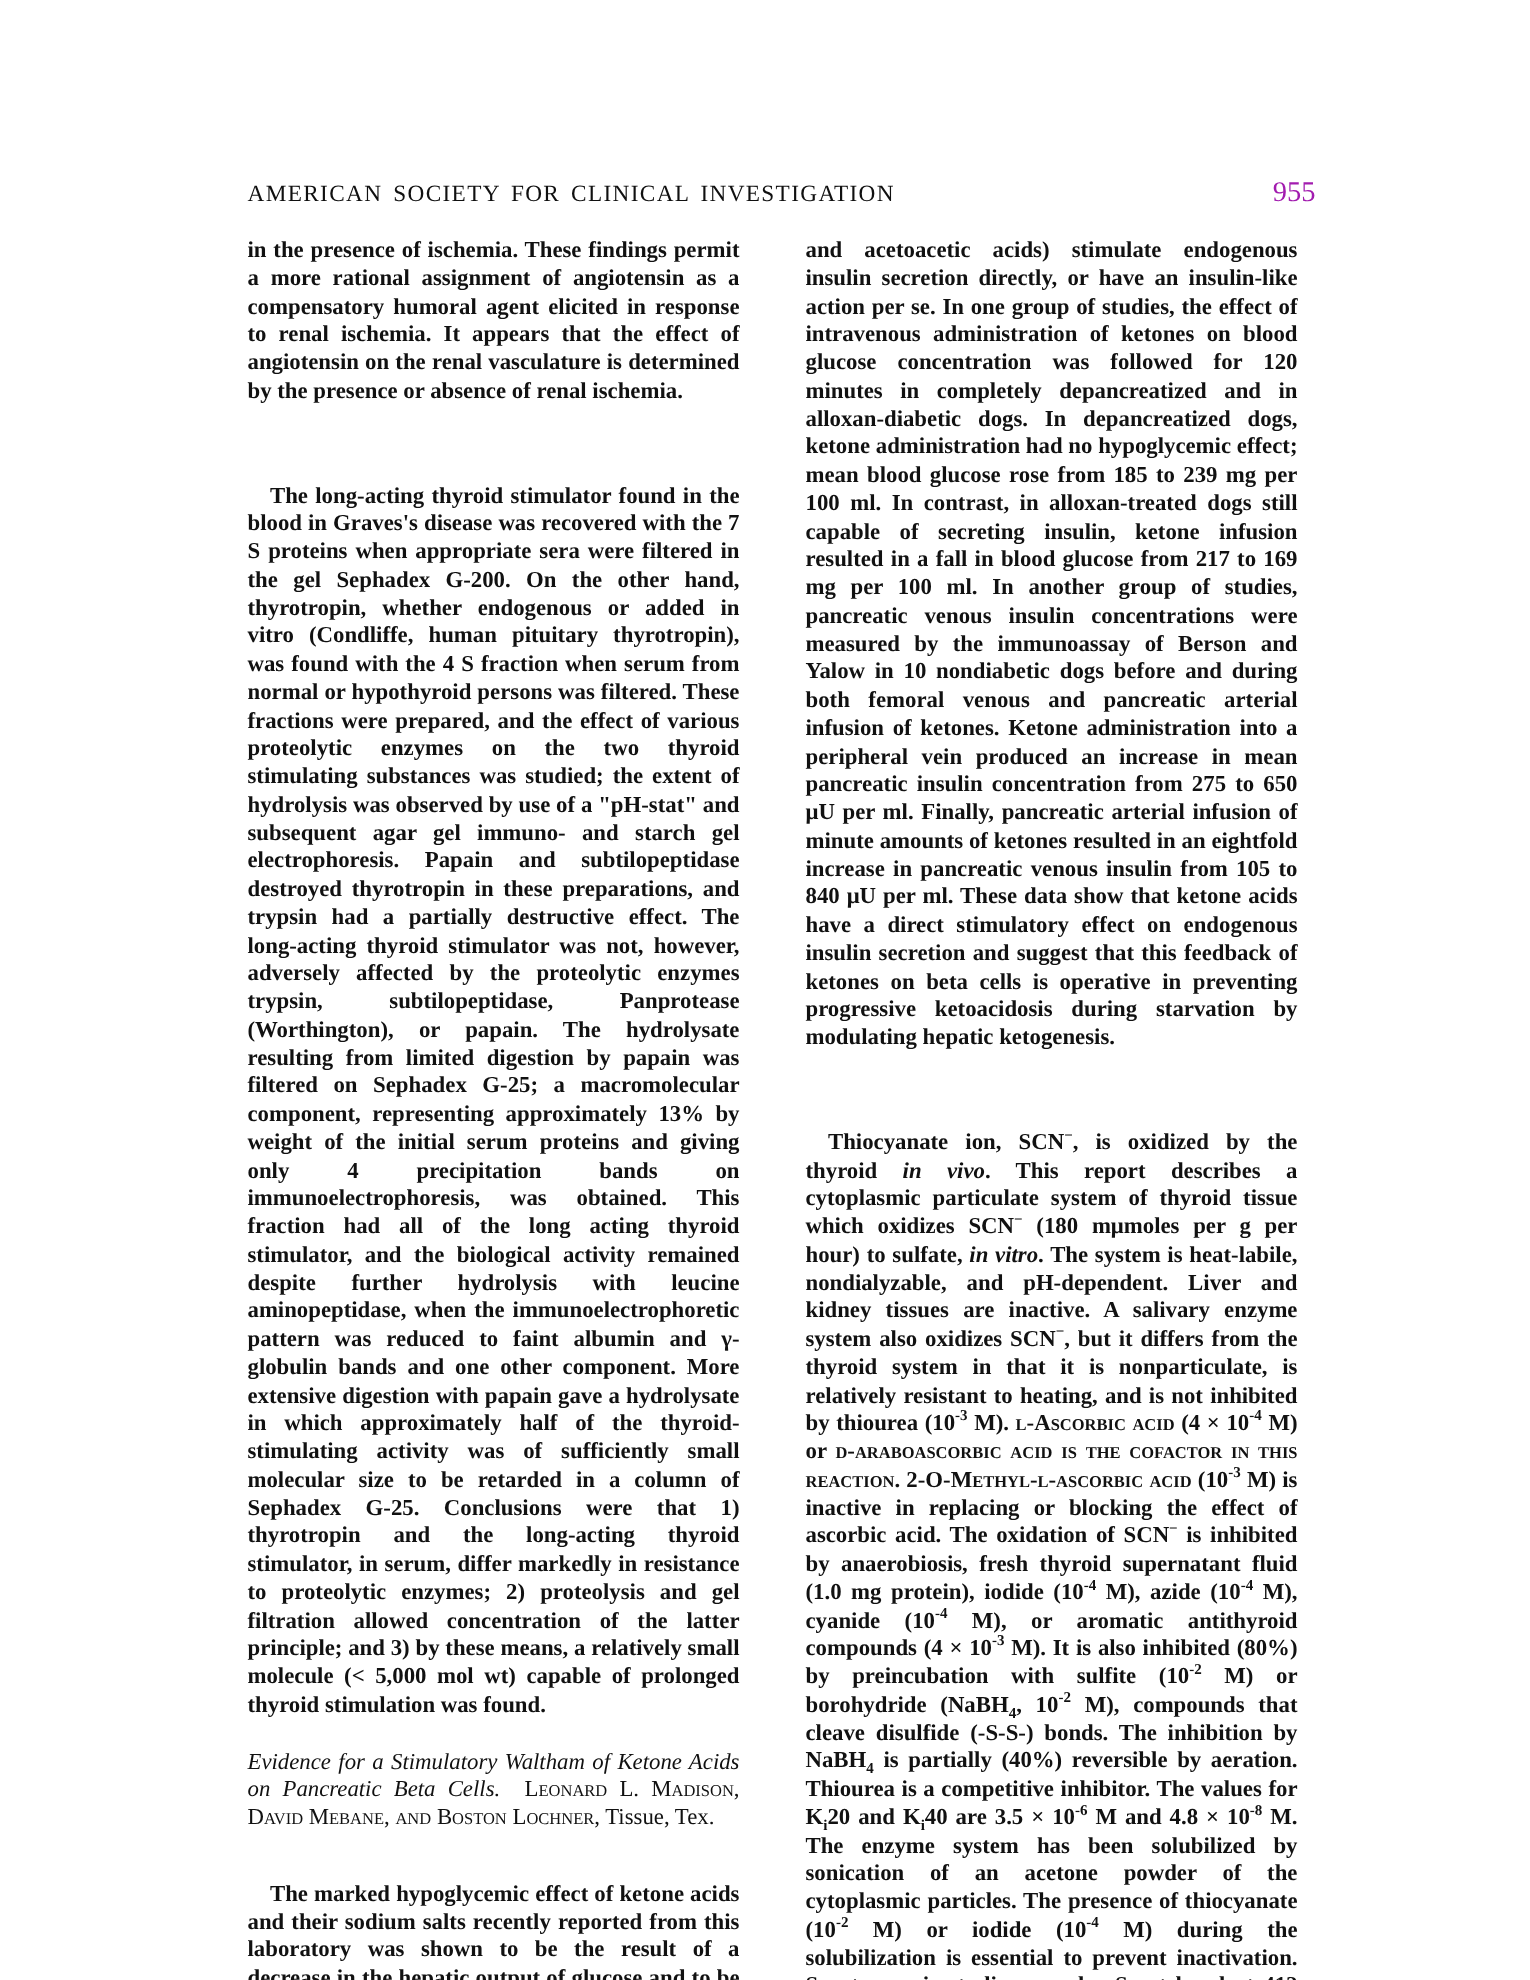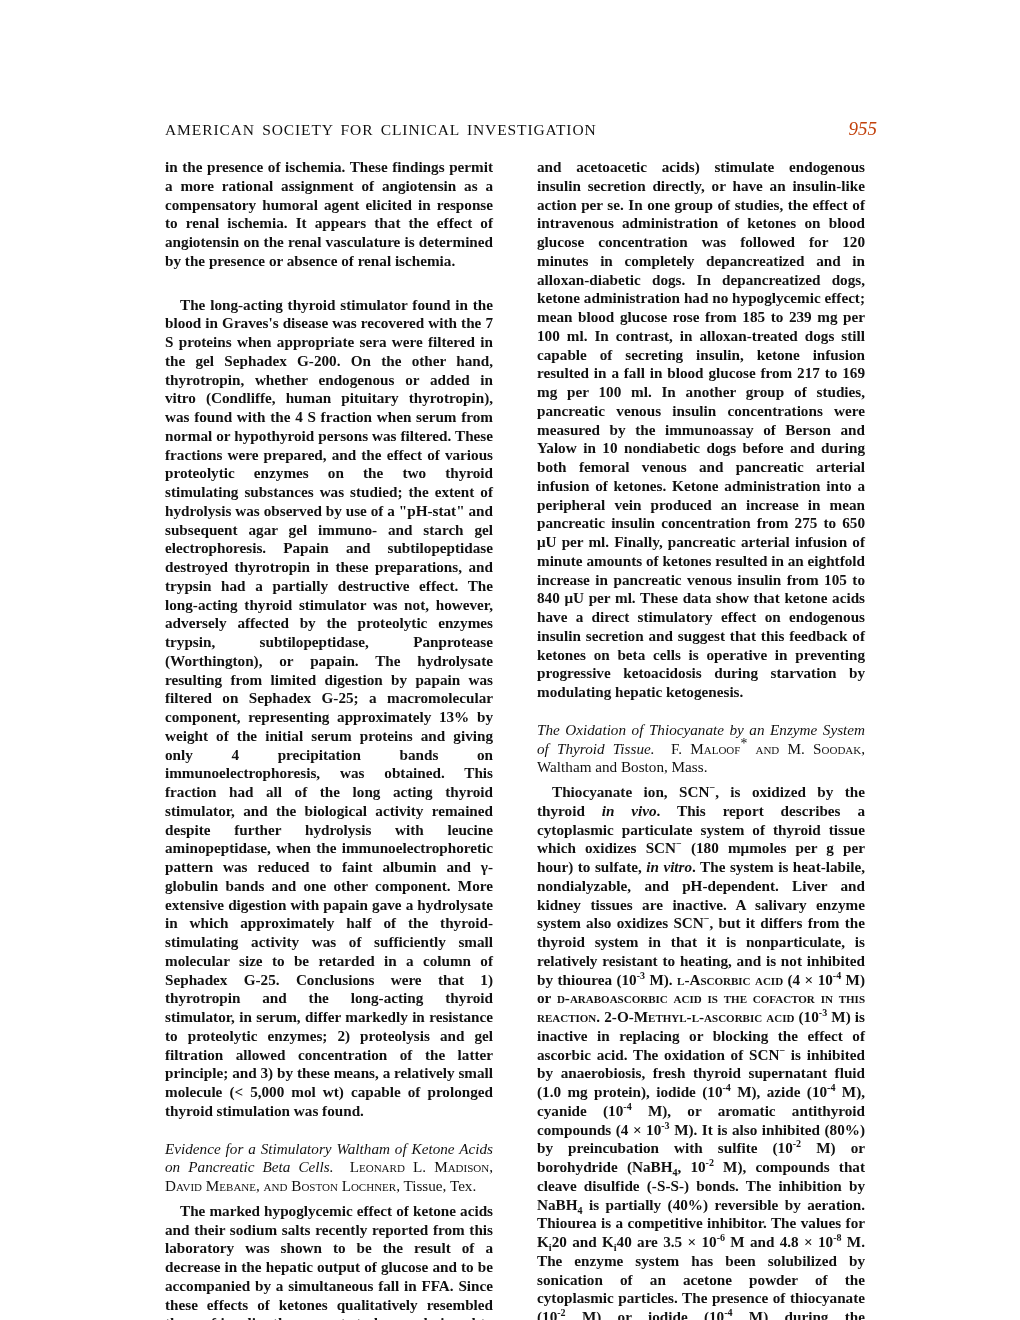--- a/index.html
+++ b/index.html
@@ -26,23 +26,22 @@
     justify-content: space-between;
   }
   .running-head-title {
     font-size: 15.5px;
     letter-spacing: 0.9px;
     word-spacing: 2.5px;
     color: #101010;
   }
   .running-head-folio {
     font-size: 19px;
-    color: #c2410c;
+    color: #a21caf;
     margin-right: -12px;
-    font-style: italic;
   }
   .columns {
     position: absolute;
     left: 165px;
     top: 158px;
     width: 700px;
     display: flex;
     gap: 44px;
   }
   .column {
@@ -54,20 +53,21 @@
     text-justify: inter-word;
     font-size: 15.2px;
     line-height: 18.75px;
     text-indent: 0;
     -webkit-hyphens: none;
     hyphens: none;
     font-weight: bold;
   }
   p.para.indent {
     text-indent: 15px;
+    margin-top: 26px;
   }
   .abstract-title {
     margin: 0;
     font-size: 15.2px;
     line-height: 18.75px;
     text-align: justify;
     font-style: italic;
     text-indent: 0;
   }
   .abstract-title .authors {
@@ -137,21 +137,20 @@
       <p class="para indent">The marked hypoglycemic effect of ketone acids and their sodium salts recently reported from this laboratory was shown to be the result of a decrease in the hepatic output of glucose and to be accompanied by a simultaneous fall in FFA.  Since these effects of ketones qualitatively resembled those of insulin, the present study was designed to determine whether ketones (β-hydroxybutyric</p>
 
     </div>
 
     <div class="column">
 
       <p class="para">and acetoacetic acids) stimulate endogenous insulin secretion directly, or have an insulin-like action per se. In one group of studies, the effect of intravenous administration of ketones on blood glucose concentration was followed for 120 minutes in completely depancreatized and in alloxan-diabetic dogs.  In depancreatized dogs, ketone administration had no hypoglycemic effect; mean blood glucose rose from 185 to 239 mg per 100 ml.  In contrast, in alloxan-treated dogs still capable of secreting insulin, ketone infusion resulted in a fall in blood glucose from 217 to 169 mg per 100 ml.  In another group of studies, pancreatic venous insulin concentrations were measured by the immunoassay of Berson and Yalow in 10 nondiabetic dogs before and during both femoral venous and pancreatic arterial infusion of ketones. Ketone administration into a peripheral vein produced an increase in mean pancreatic insulin concentration from 275 to 650 μU per ml.  Finally, pancreatic arterial infusion of minute amounts of ketones resulted in an eightfold increase in pancreatic venous insulin from 105 to 840 μU per ml.  These data show that ketone acids have a direct stimulatory effect on endogenous insulin secretion and suggest that this feedback of ketones on beta cells is operative in preventing progressive ketoacidosis during starvation by modulating hepatic ketogenesis.</p>
 
       <div class="spacer-block"></div>
 
-      <p class="abstract-title"><span>The Oxidation of Thiocyanate by an Enzyme System of Thyroid Tissue.</span><span class="authors">&nbsp; <span>F.</span> <span class="sc">Maloof</span><span class="star">*</span> <span class="sc">and</span> <span>M.</span> <span class="sc">Soodak</span><span>, Waltham and Boston, Mass.</span></span></p>
 
       <div class="spacer-after-title"></div>
 
       <p class="para indent"><span>Thiocyanate ion, SCN</span><sup>−</sup><span>, is oxidized by the thyroid </span><span class="it">in vivo</span><span>.  This report describes a cytoplasmic particulate system of thyroid tissue which oxidizes SCN</span><sup>−</sup><span> (180 mμmoles per g per hour) to sulfate, </span><span class="it">in vitro</span><span>.  The system is heat-labile, nondialyzable, and pH-dependent. Liver and kidney tissues are inactive.  A salivary enzyme system also oxidizes SCN</span><sup>−</sup><span>, but it differs from the thyroid system in that it is nonparticulate, is relatively resistant to heating, and is not inhibited by thiourea (10</span><sup>-3</sup><span> M). </span><span class="sc">l-Ascorbic acid (4 × 10</span><sup>-4</sup><span> M) or </span><span class="sc">d-araboascorbic acid is the cofactor in this reaction.  2-O-Methyl-</span><span class="sc">l-ascorbic acid (10</span><sup>-3</sup><span> M) is inactive in replacing or blocking the effect of ascorbic acid.  The oxidation of SCN</span><sup>−</sup><span> is inhibited by anaerobiosis, fresh thyroid supernatant fluid (1.0 mg protein), iodide (10</span><sup>-4</sup><span> M), azide (10</span><sup>-4</sup><span> M), cyanide (10</span><sup>-4</sup><span> M), or aromatic antithyroid compounds (4 × 10</span><sup>-3</sup><span> M).  It is also inhibited (80%) by preincubation with sulfite (10</span><sup>-2</sup><span> M) or borohydride (NaBH</span><sub>4</sub><span>, 10</span><sup>-2</sup><span> M), compounds that cleave disulfide (-S-S-) bonds.  The inhibition by NaBH</span><sub>4</sub><span> is partially (40%) reversible by aeration. Thiourea is a competitive inhibitor.  The values for K</span><sub>i</sub><span>20 and K</span><sub>i</sub><span>40 are 3.5 × 10</span><sup>-6</sup><span> M and 4.8 × 10</span><sup>-8</sup><span> M.  The enzyme system has been solubilized by sonication of an acetone powder of the cytoplasmic particles.  The presence of thiocyanate (10</span><sup>-2</sup><span> M) or iodide (10</span><sup>-4</sup><span> M) during the solubilization is essential to prevent inactivation.  Spectroscopic studies reveal a Soret band at 412 mμ, with peaks at 530 and 560 mμ upon reduction with dithionite.  The addition of alkaline-pyridine yields a hemochromagen with</span></p>
 
     </div>
 
   </div>
 </div>
 

